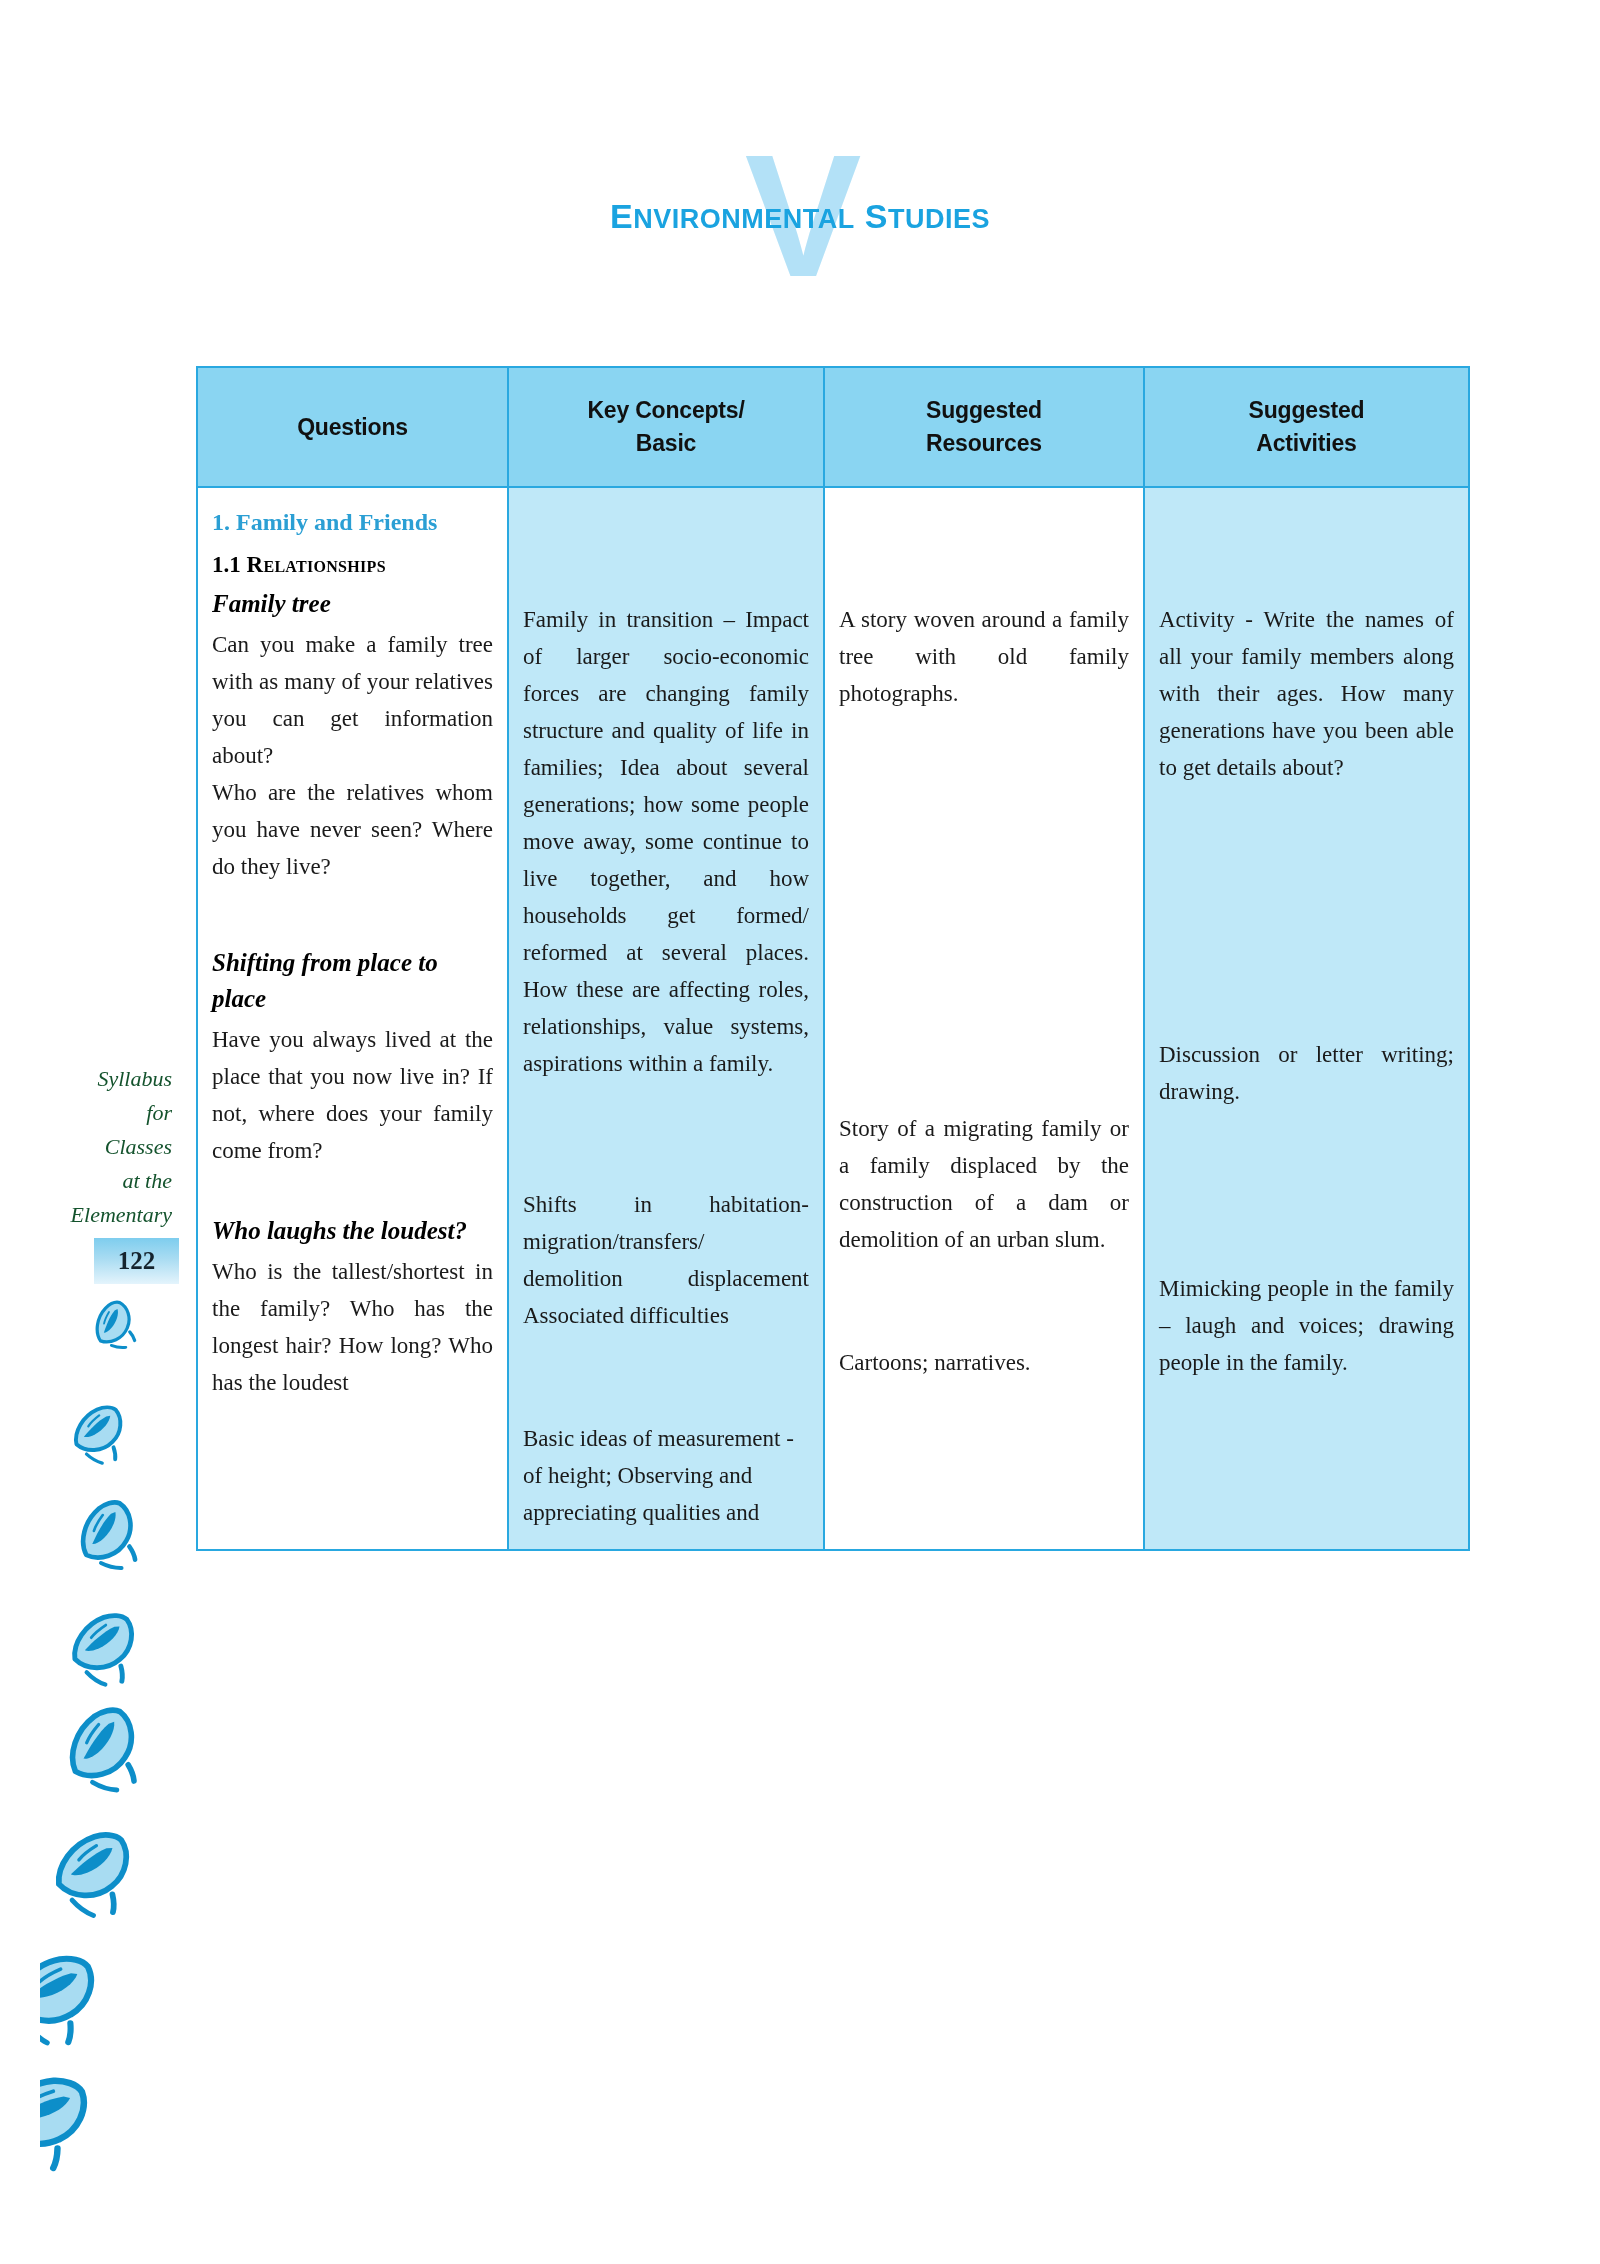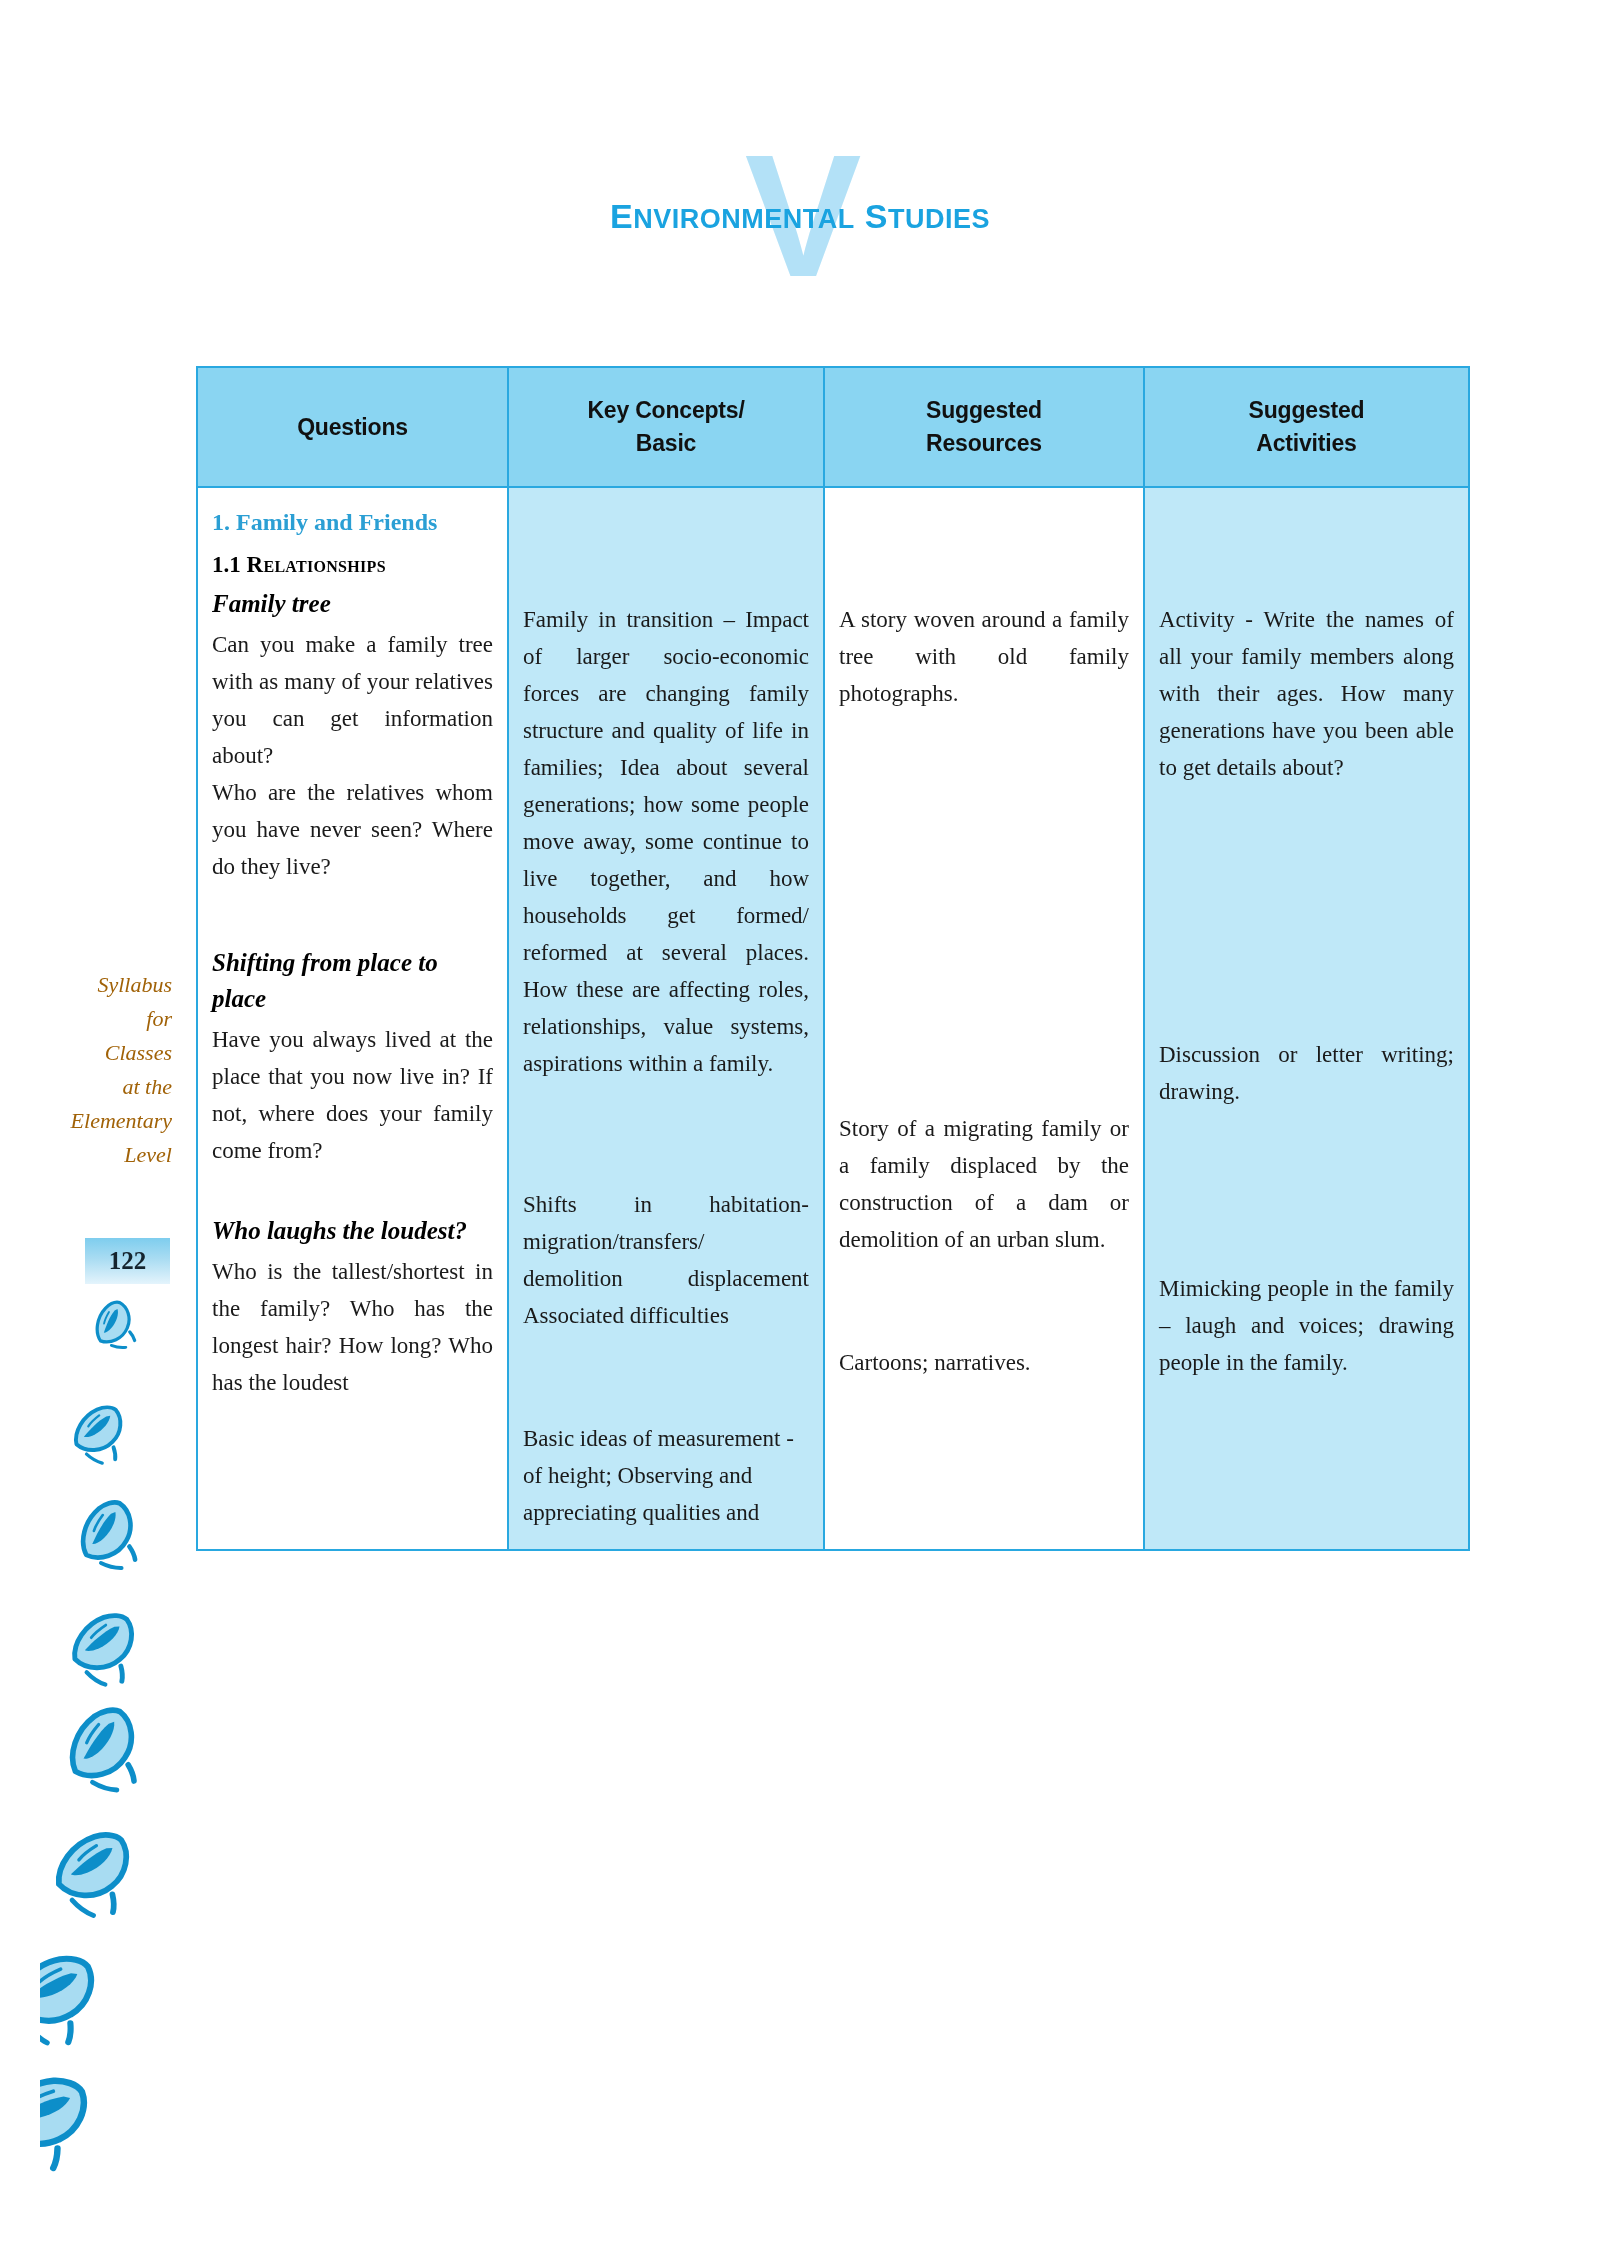--- a/index.html
+++ b/index.html
@@ -134,31 +134,31 @@
     margin: 0;
   }
   .body-text.left  { text-align: left; }
   .gap-block { height: 60px; }
   .gap-block-sm { height: 44px; }
 
   
   #margin-note {
     position: absolute;
     left: 20px;
-    top: 968px;
+    top: 1062px;
     width: 152px;
     text-align: right;
     font-style: italic;
     font-size: 22px;
     line-height: 34px;
-    color: #a16207;
+    color: #14532d;
   }
   #page-number-box {
     position: absolute;
-    left: 85px;
+    left: 94px;
     top: 1238px;
     width: 85px;
     height: 46px;
     background: linear-gradient(to bottom, #7ecdee 0%, #a9dcf2 45%, #e4f4fc 100%);
     text-align: center;
   }
   #page-number {
     display: block;
     font-family: "Liberation Serif", serif;
     font-weight: bold;

